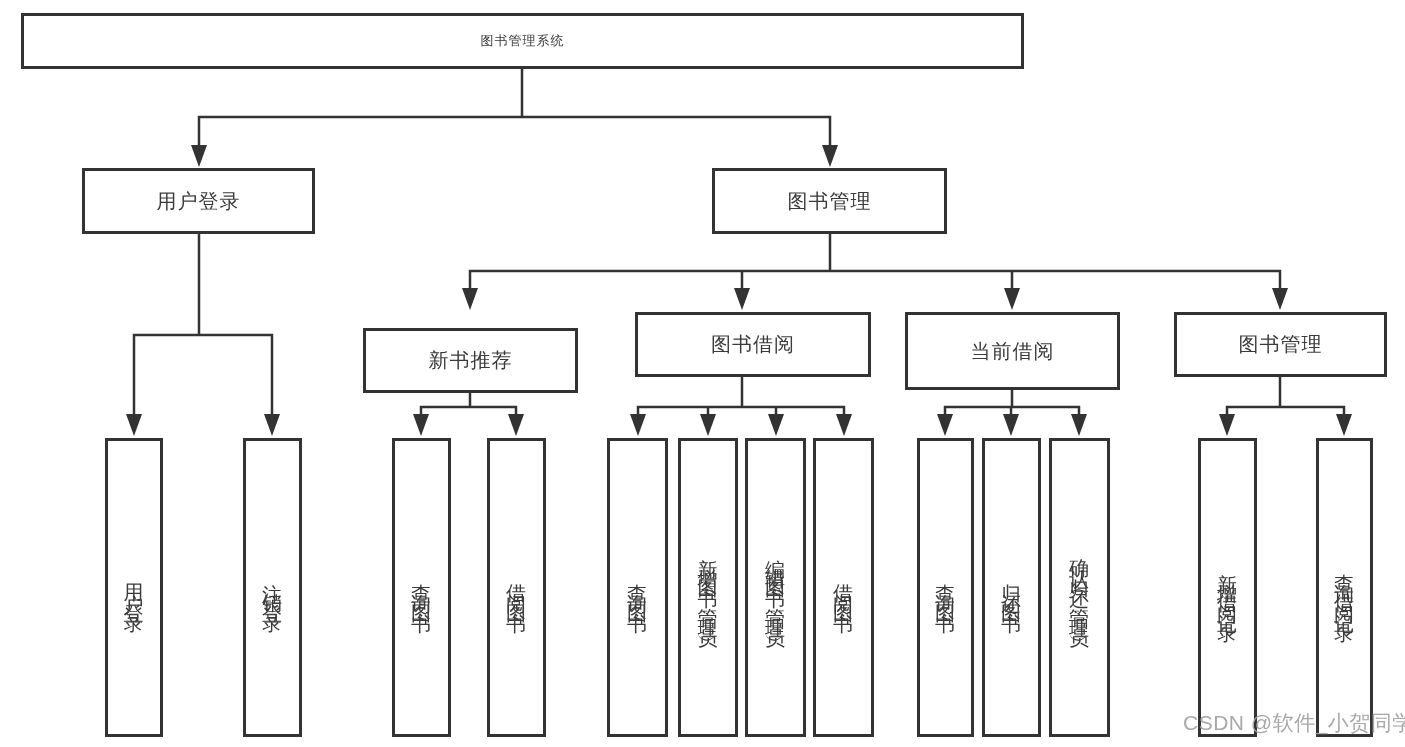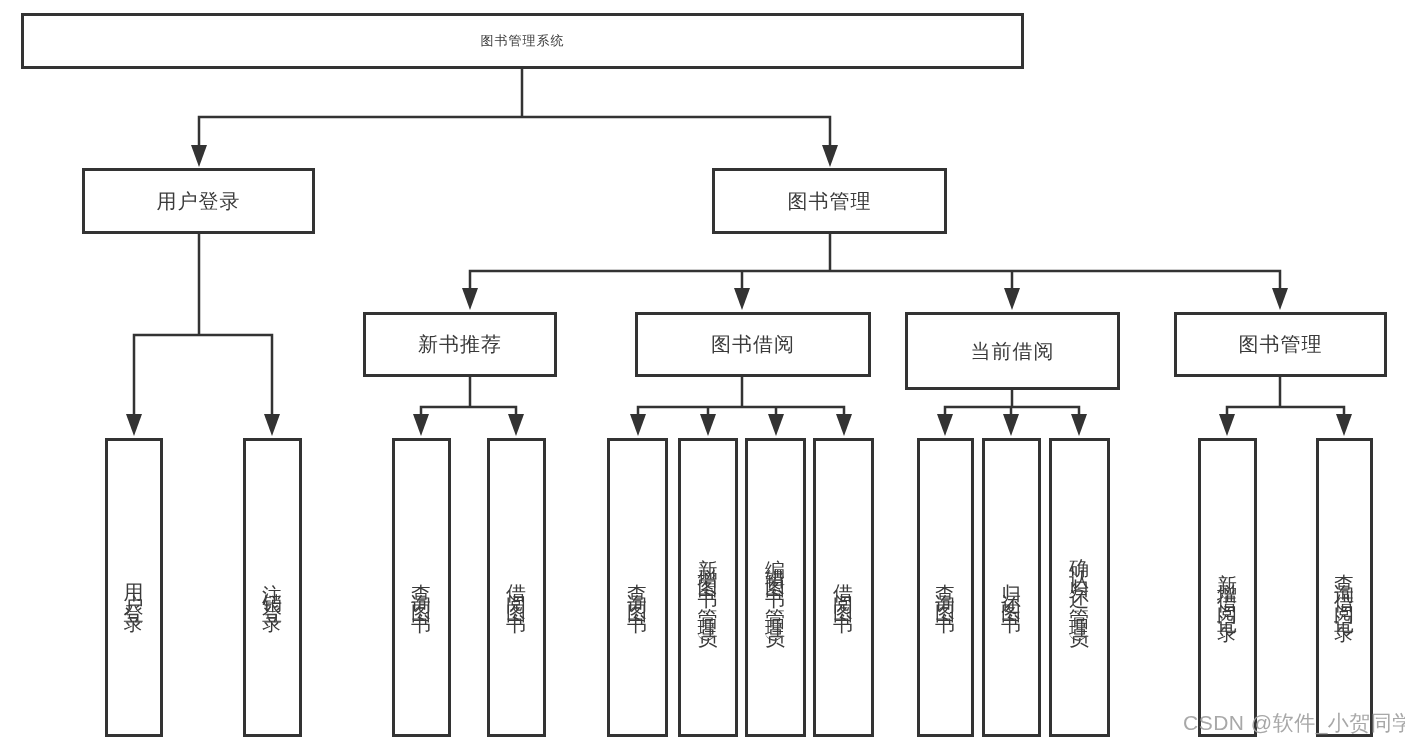--- a/index.html
+++ b/index.html
@@ -88,21 +88,21 @@
     <span class="lbl">图书管理系统</span>
   </div>
 
   <div class="box" style="left:82px;top:168px;width:233px;height:66px;">
     <span class="lbl">用户登录</span>
   </div>
   <div class="box" style="left:712px;top:168px;width:235px;height:66px;">
     <span class="lbl">图书管理</span>
   </div>
 
-  <div class="box" style="left:363px;top:312px;width:194px;height:65px;">
+  <div class="box" style="left:363px;top:328px;width:215px;height:65px;">
     <span class="lbl">新书推荐</span>
   </div>
   <div class="box" style="left:635px;top:312px;width:236px;height:65px;">
     <span class="lbl">图书借阅</span>
   </div>
   <div class="box" style="left:905px;top:312px;width:215px;height:78px;">
     <span class="lbl">当前借阅</span>
   </div>
   <div class="box" style="left:1174px;top:312px;width:213px;height:65px;">
     <span class="lbl">图书管理</span>

